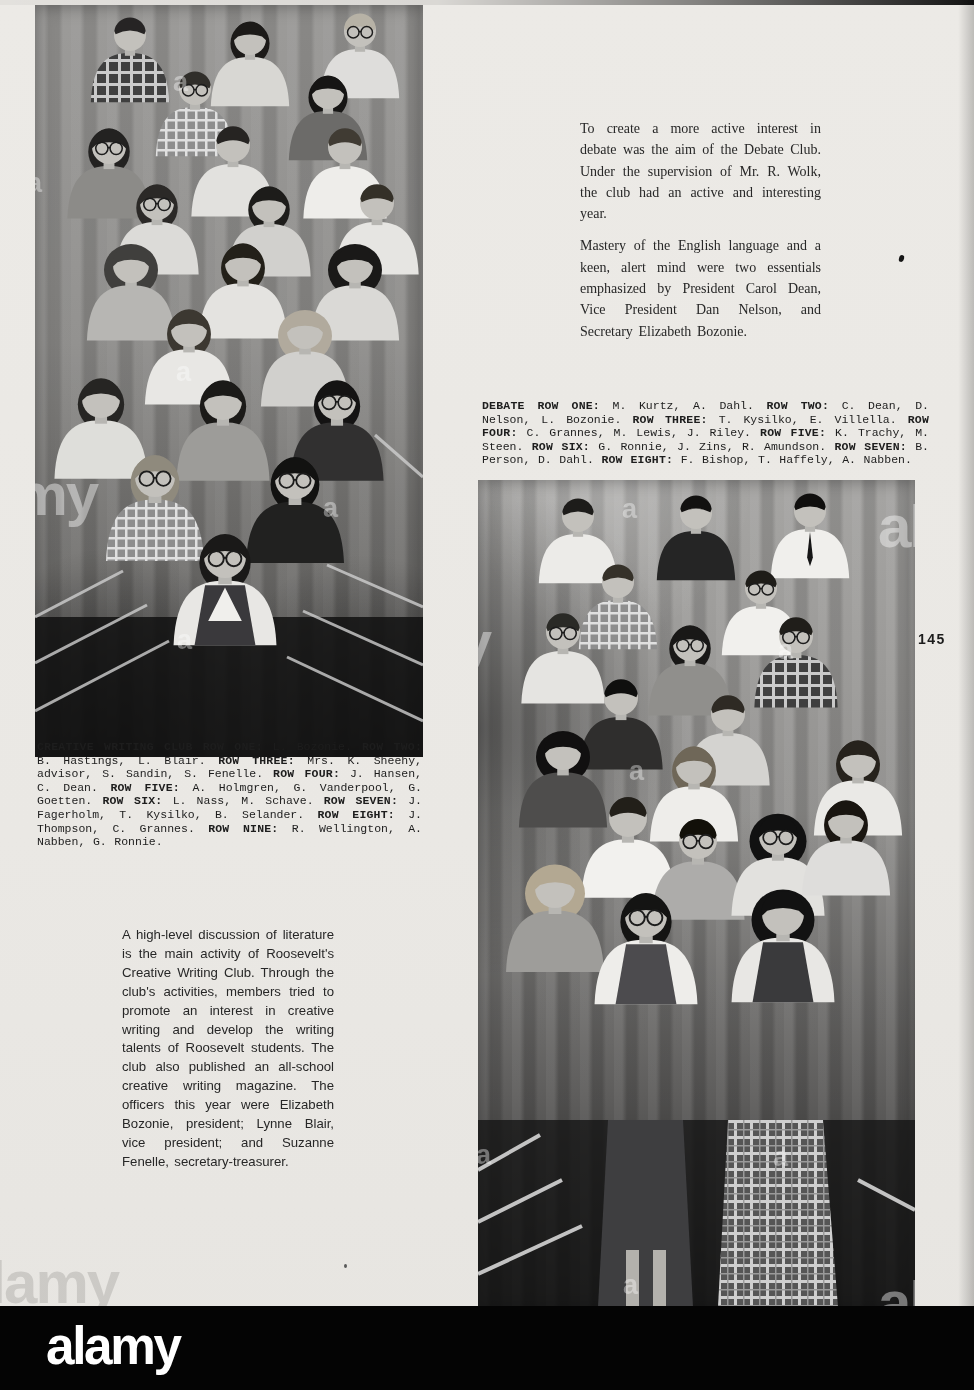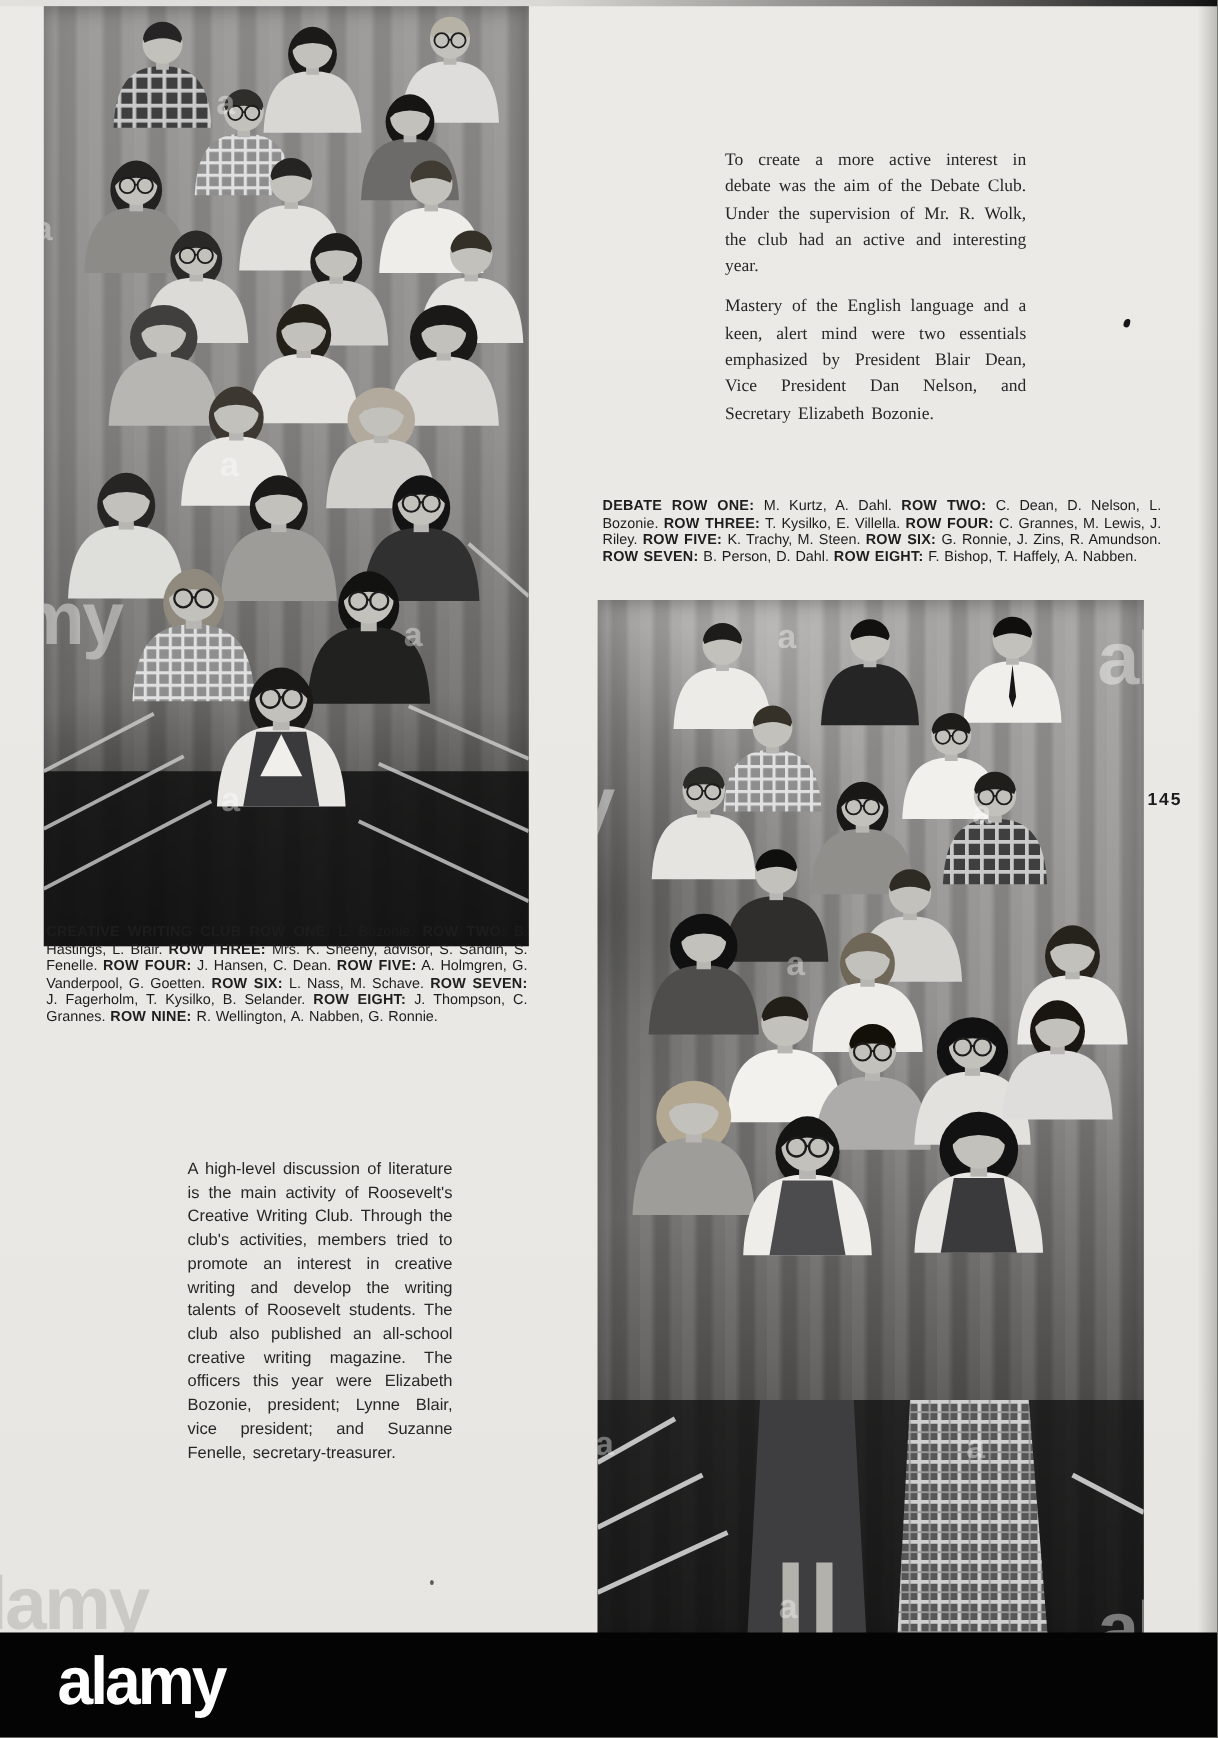--- a/index.html
+++ b/index.html
@@ -22,22 +22,22 @@
       linear-gradient(180deg,#989795 0%,#8b8a88 45%,#706f6d 75%,#4b4a49 100%);}
   .photo-right{left:478px;top:480px;width:437px;height:827px;
     background:
       radial-gradient(ellipse 80% 50% at 0% 30%,rgba(0,0,0,.38),rgba(0,0,0,0) 60%),
       radial-gradient(ellipse 60% 35% at 30% 0%,rgba(255,255,255,.22),rgba(0,0,0,0) 55%),
       repeating-linear-gradient(90deg,rgba(255,255,255,.08) 0 8px,rgba(0,0,0,.12) 13px 22px,rgba(255,255,255,.03) 26px 34px),
       linear-gradient(180deg,#a3a2a0 0%,#908f8d 40%,#585756 75%,#252524 100%);}
   .textblock{position:absolute;text-align:justify;color:#272727;}
   .intro{left:580px;top:118px;width:241px;font-size:14px;line-height:21.3px;word-spacing:.15em;font-family:Liberation Serif, serif;}
   .intro p{margin:0 0 11px 0;}
-  .creative-body{left:150px;top:926px;width:212px;font-size:13.2px;line-height:18.9px;word-spacing:.13em;}
-  .caption{position:absolute;text-align:justify;font-size:11.5px;line-height:13.6px;color:#1d1d1d;word-spacing:.06em;}
+  .creative-body{left:122px;top:926px;width:212px;font-size:13.2px;line-height:18.9px;word-spacing:.13em;}
+  .caption{position:absolute;text-align:justify;font-size:11.5px;line-height:13.6px;color:#1d1d1d;word-spacing:.06em;font-family:Liberation Mono, monospace;}
   .caption b{font-weight:bold;letter-spacing:.2px;}
   .caption-debate{left:482px;top:399px;width:447px;}
   .caption-creative{left:37px;top:740px;width:385px;}
   .page-num{position:absolute;left:918px;top:631px;font-size:14px;font-weight:bold;letter-spacing:1.5px;color:#1c1c1c;}
   .wm{position:absolute;font-weight:bold;color:#ffffff;pointer-events:none;white-space:nowrap;}
   .wm-big{font-size:60px;letter-spacing:-2px;opacity:.42;}
   .wm-a{font-size:27px;opacity:.38;}
   .wm-page{color:#7c7a76;opacity:.25;}
   .speck{position:absolute;background:#161616;}
   .speck-1{left:899px;top:255px;width:5px;height:7px;border-radius:60% 40% 55% 45%;transform:rotate(14deg);}
@@ -282,21 +282,21 @@
     <span class="wm wm-big" style="left:-98px;top:455px;">alamy</span>
     <span class="wm wm-a" style="left:138px;top:62px;">a</span>
     <span class="wm wm-a" style="left:-8px;top:163px;">a</span>
     <span class="wm wm-a" style="left:141px;top:352px;">a</span>
     <span class="wm wm-a" style="left:288px;top:488px;">a</span>
     <span class="wm wm-a" style="left:142px;top:620px;">a</span>
   </div>
 
   <div class="textblock intro">
     <p>To create a more active interest in debate was the aim of the Debate Club. Under the supervision of Mr. R. Wolk, the club had an active and interesting year.</p>
-    <p>Mastery of the English language and a keen, alert mind were two essentials emphasized by President Blair Dean, Vice President Dan Nelson, and Secretary Elizabeth Bozonie.</p>
+    <p>Mastery of the English language and a keen, alert mind were two essentials emphasized by President Carol Dean, Vice President Dan Nelson, and Secretary Elizabeth Bozonie.</p>
   </div>
 
   <div class="caption caption-debate"><b>DEBATE  ROW ONE:</b> M. Kurtz, A. Dahl. <b>ROW TWO:</b> C. Dean, D. Nelson, L. Bozonie. <b>ROW THREE:</b> T. Kysilko, E. Villella. <b>ROW FOUR:</b> C. Grannes, M. Lewis, J. Riley. <b>ROW FIVE:</b> K. Trachy, M. Steen. <b>ROW SIX:</b> G. Ronnie, J. Zins, R. Amundson. <b>ROW SEVEN:</b> B. Person, D. Dahl. <b>ROW EIGHT:</b> F. Bishop, T. Haffely, A. Nabben.</div>
 
   <div class="photo photo-right" title="Black and white group photo of the Debate Club, eight rows of students standing on steps in front of a curtain">
     <svg id="svg-right" width="437" height="827" viewBox="0 0 437 827">
         <defs>
           <pattern id="plD2" width="12" height="12" patternUnits="userSpaceOnUse">
             <rect width="12" height="12" fill="#3f3f3f"></rect>
             <rect width="12" height="3" fill="#c9c9c9"></rect>

